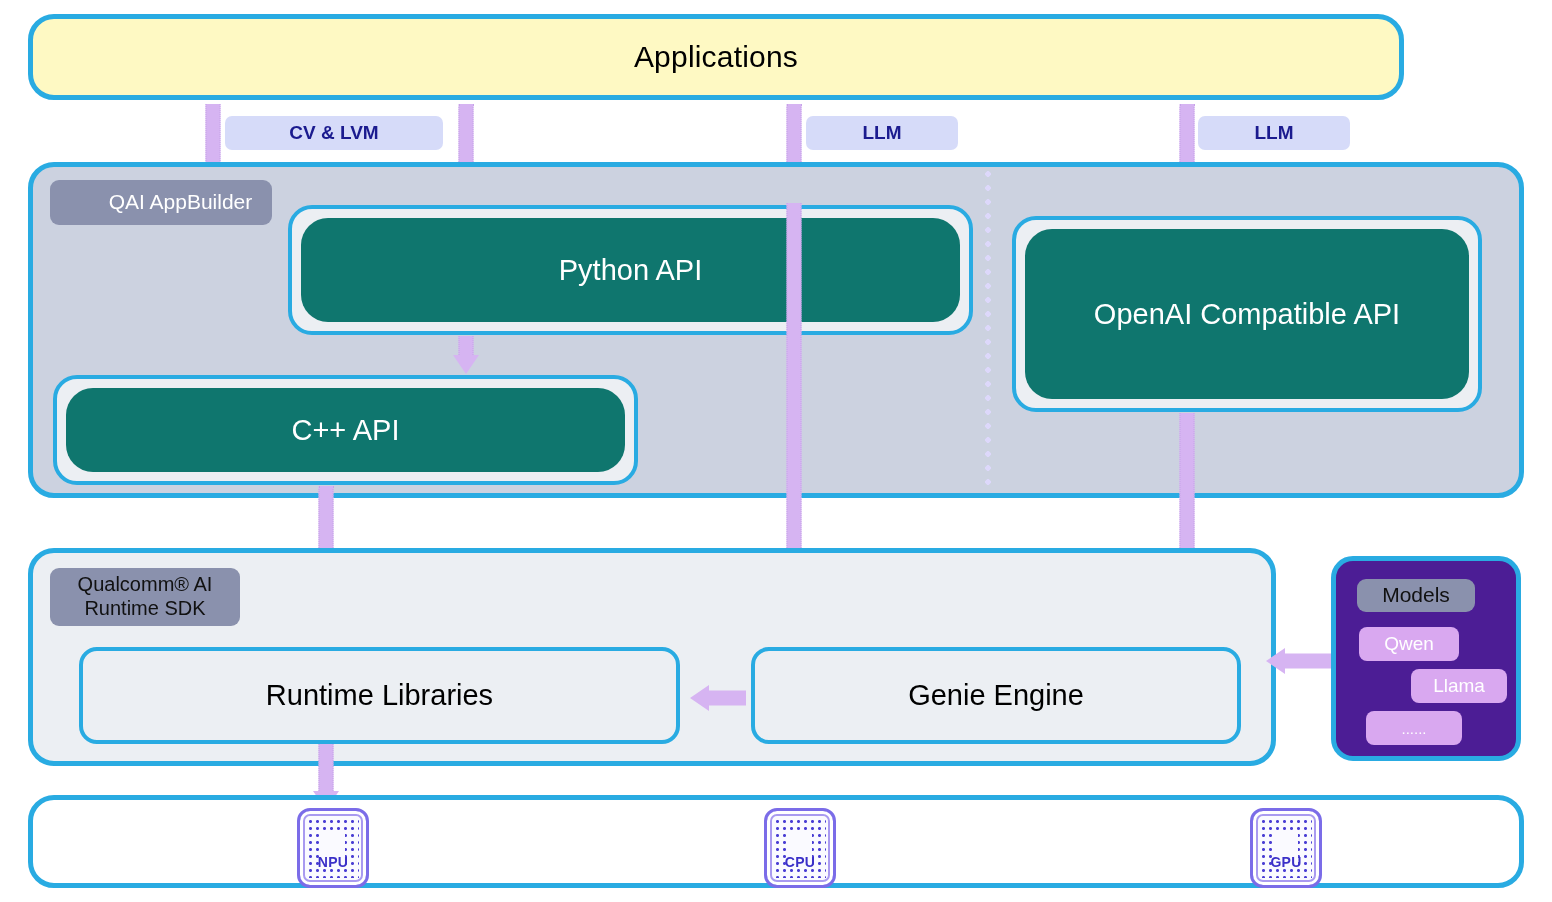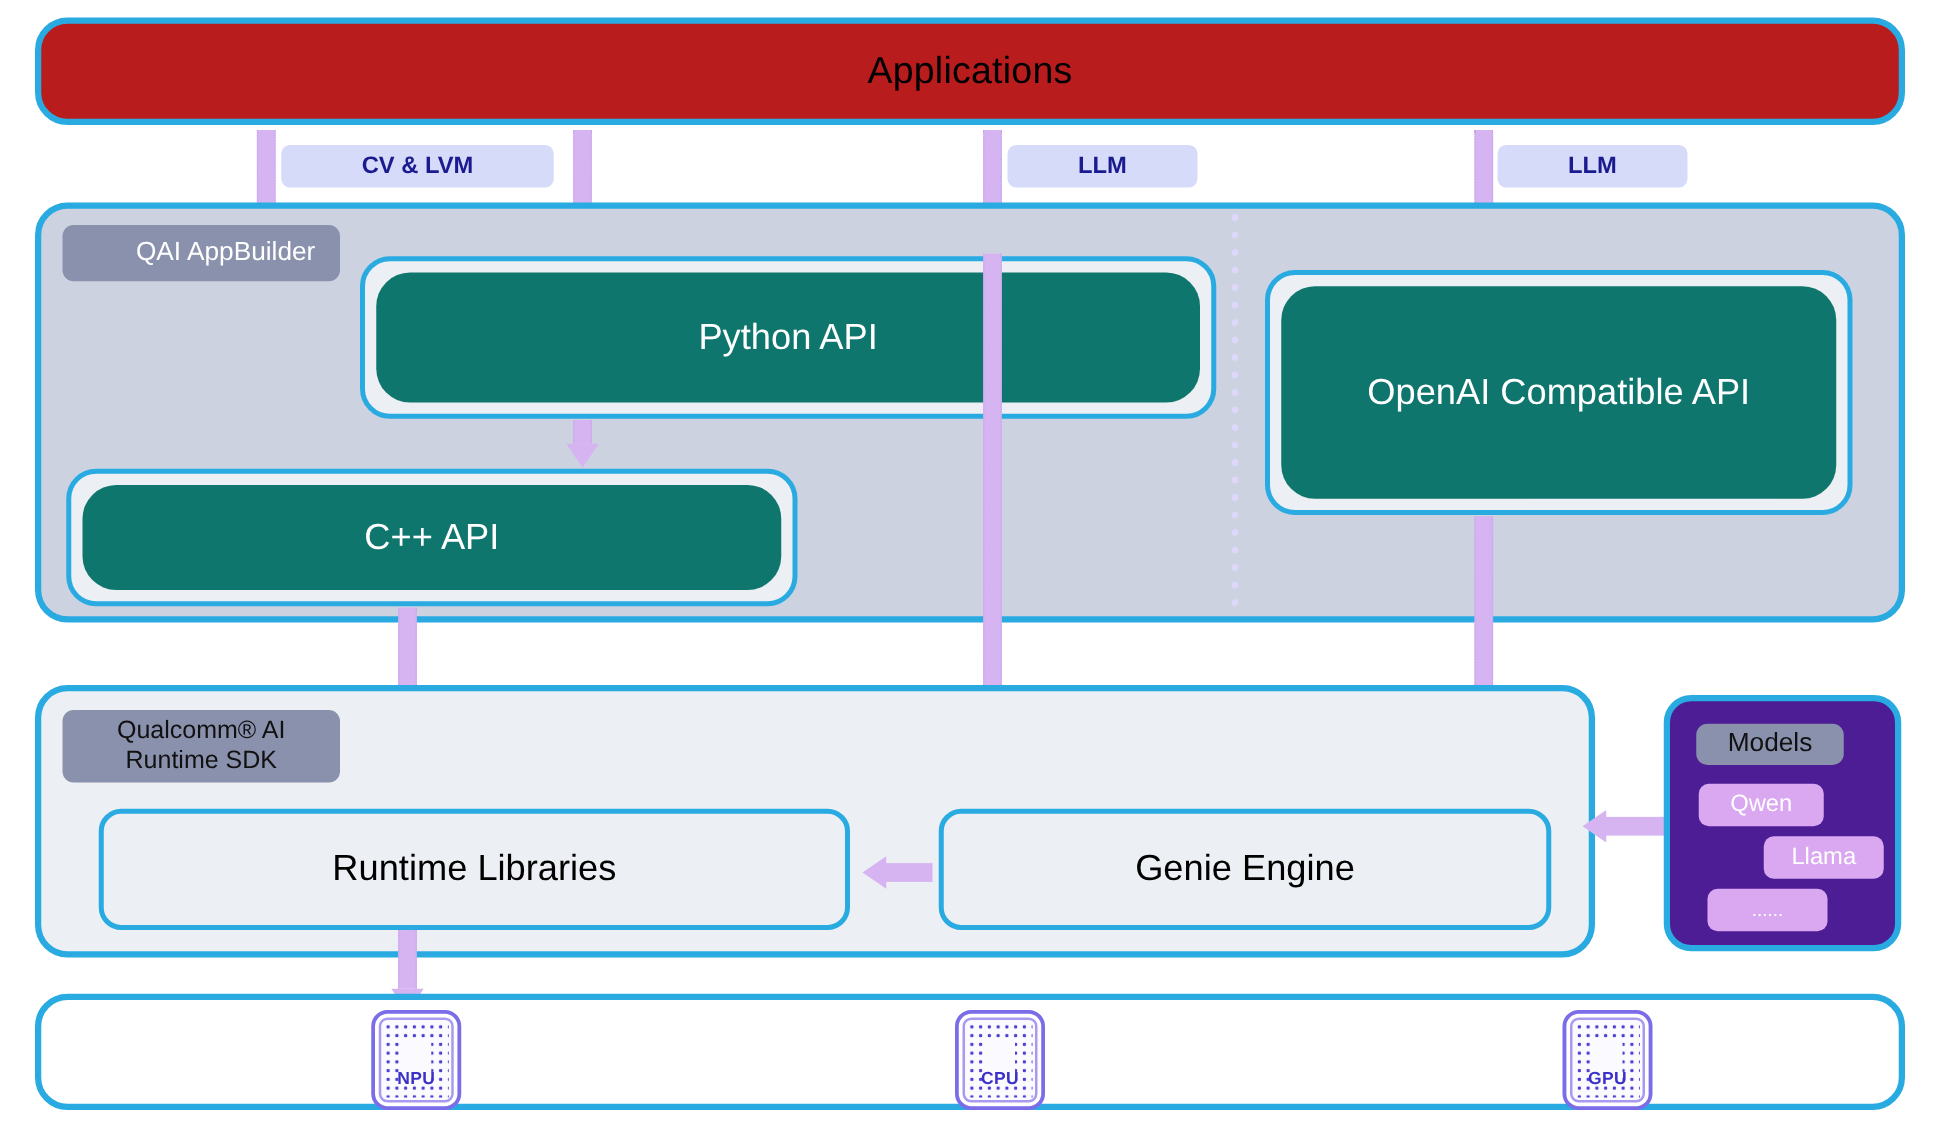--- a/index.html
+++ b/index.html
@@ -18,22 +18,22 @@
 
   
   .blue-box {
     border: 5px solid #29abe2;
     border-radius: 26px;
     box-sizing: border-box;
   }
 
   
   #applications {
-    left: 28px; top: 14px; width: 1496px; height: 86px;
-    background: #b91c1c;
+    left: 28px; top: 14px; width: 1376px; height: 86px;
+    background: #fef9c3;
     display: flex; align-items: center; justify-content: center;
   }
   #applications .label {
     font-size: 30px; color: #000; letter-spacing: .2px;
   }
 
   
   .tag {
     background: #d6dbf9;
     border-radius: 7px;
@@ -257,21 +257,21 @@
     <div class="head"></div>
   </div>
 
   <div class="arrow-v" style="left:1173px; top:413px; width:27px; height:236px;">
     <div class="shaft" style="height:217px;"></div>
     <div class="head"></div>
   </div>
 
   <div class="abs blue-box" id="runtime-container"></div>
 
-  <div class="abs group-badge" style="left:50px; top:568px; width:222px; height:58px; font-size:20px; color:#111111; flex-direction:column;">
+  <div class="abs group-badge" style="left:50px; top:568px; width:190px; height:58px; font-size:20px; color:#111111; flex-direction:column;">
     <span>Qualcomm® AI</span>
     <span>Runtime SDK</span>
   </div>
 
   <div class="abs plain-card" style="left:751px; top:647px; width:490px; height:97px; font-size:29px;">
     <span>Genie Engine</span>
   </div>
 
   <div class="abs plain-card" style="left:79px; top:647px; width:601px; height:97px; font-size:29px;">
     <span>Runtime Libraries</span>

